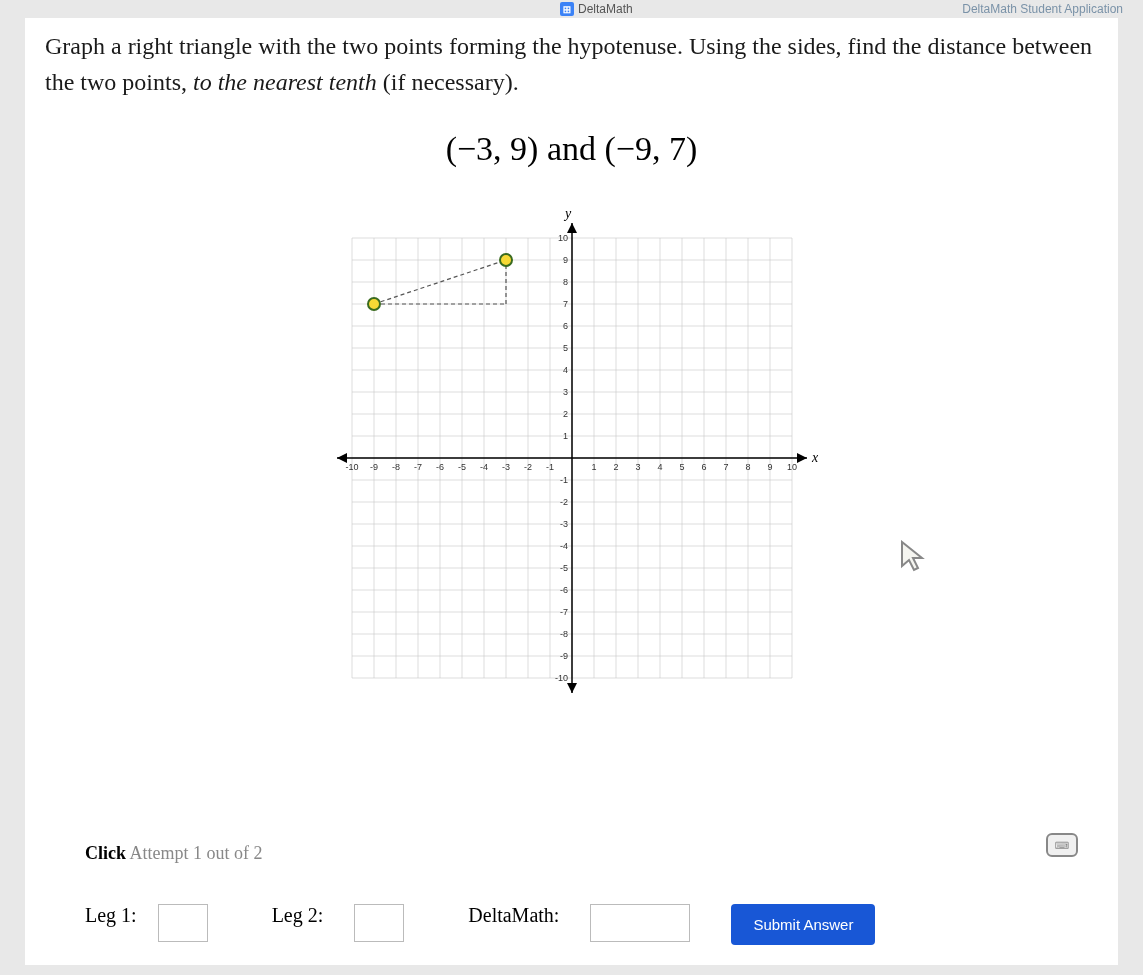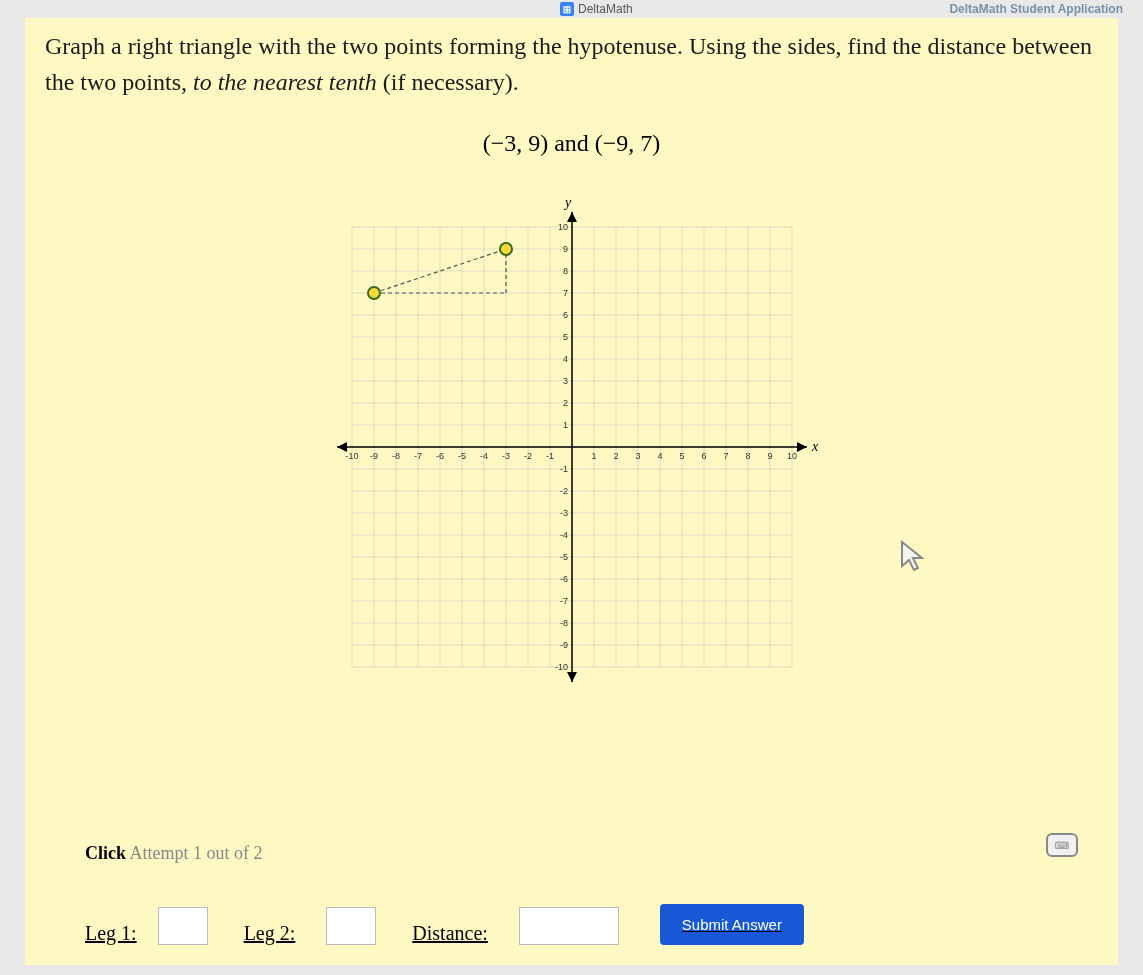--- a/index.html
+++ b/index.html
@@ -31,31 +31,31 @@
   display: inline-flex;
   align-items: center;
   justify-content: center;
   color: white;
   font-size: 10px;
   font-weight: bold;
 }
 .content {
   position: absolute;
   top: 18px; left: 25px; right: 25px; bottom: 10px;
-  background: #fef9c3;
+  background: #ffffff;
   padding: 10px 20px;
 }
 .question-text {
   font-size: 24px;
   line-height: 1.5;
   color: #1a1a1a;
   margin-bottom: 30px;
 }
 .points-text {
-  font-size: 24px;
+  font-size: 34px;
   text-align: center;
   margin-bottom: 40px;
 }
 .hint-text {
   font-size: 17px;
   text-align: center;
   margin-bottom: 10px;
   color: #333;
 }
 .graph-container {
@@ -70,24 +70,23 @@
 .answer-header {
   font-size: 18px;
   margin-bottom: 40px;
 }
 .answer-header .attempt {
   color: #888;
   font-weight: normal;
 }
 .answer-row {
   display: flex;
-  align-items: flex-end;
+  align-items: flex-start;
   gap: 21px;
   font-size: 20px;
-  text-decoration: underline;
 }
 .answer-input {
   width: 50px;
   height: 38px;
   border: 1px solid #bbb;
   background: white;
   font-size: 16px;
   text-align: center;
 }
 .answer-input.wide { width: 100px; }
@@ -115,31 +114,31 @@
   justify-content: center;
   font-size: 10px;
   color: #888;
   background: #f0f0f0;
 }
 .cursor-icon {
   position: absolute;
   top: 540px;
   left: 900px;
 }
-.sep { margin: 0 10px 0 15px; }
+.sep { margin: 0 10px 0 43px; }
 </style>
 </head>
 <body>
 
 <div class="top-bar">
   <div class="dashboard-link">
     <span class="dashboard-icon">⊞</span>
     <span>DeltaMath</span>
   </div>
-  <div style="color:#7a92a8;font-weight:bold;">DeltaMath Student Application</div>
+  <div style="color:#7a92a8;">DeltaMath Student Application</div>
 </div>
 
 <div class="content">
 
   <div class="question-text">
     Graph a right triangle with the two points forming the hypotenuse. Using the sides, find the distance between the two points, <i>to the nearest tenth</i> (if necessary).
   </div>
 
   <div class="points-text">(−3, 9) and (−9, 7)</div>
 
@@ -248,21 +247,21 @@
     <div class="keyboard-icon">⌨</div>
     <div class="answer-header">
       <b>Click</b>
       <span class="attempt">Attempt 1 out of 2</span>
     </div>
     <div class="answer-row">
       <span>Leg 1:</span>
       <input class="answer-input" value="" style="">
       <span class="sep">Leg 2:</span>
       <input class="answer-input" value="" style="">
-      <span class="sep">Distance:</span>
+      <span class="sep">DeltaMath:</span>
       <input class="answer-input wide" value="" style="">
       <button class="submit-btn">Submit Answer</button>
     </div>
   </div>
 
 </div>
 
 <svg class="cursor-icon" width="30" height="36">
   <path d="M2 2 L2 26 L9 20 L14 30 L18 28 L13 18 L22 18 Z" fill="#f5f5f0" stroke="#888" stroke-width="2"></path>
 </svg>

